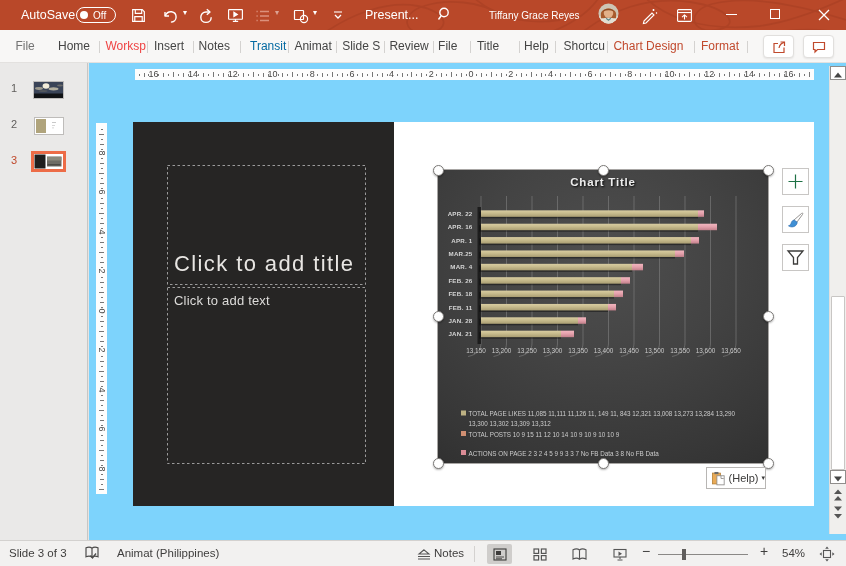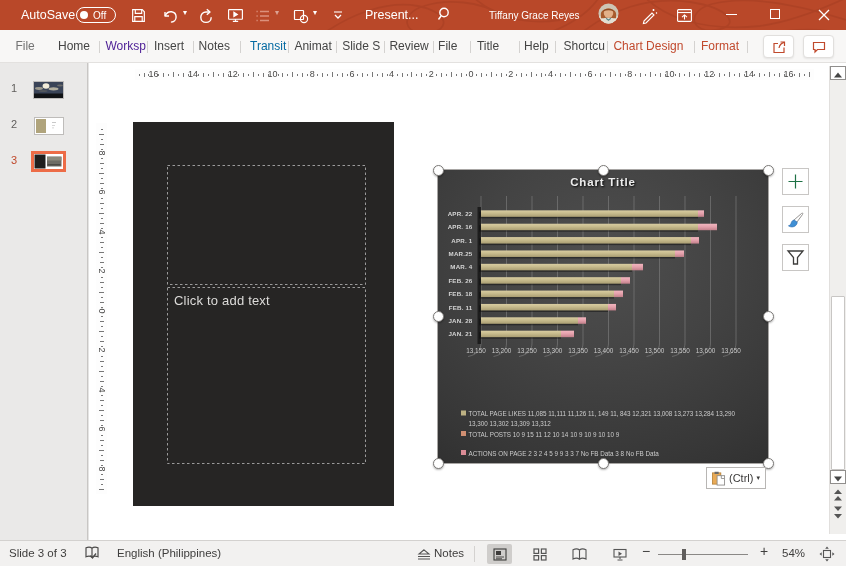--- a/index.html
+++ b/index.html
@@ -13,21 +13,21 @@
 .chev{position:absolute;top:8px;color:#fff;font-size:8px}
 .winbtn{position:absolute}
 .menubar{position:absolute;left:0;top:30px;width:846px;height:33px;background:#f8f7f6;border-bottom:1px solid #e3e1df}
 .tab{position:absolute;top:9px;font-size:12px;color:#3d3c3b;white-space:nowrap}
 .tabsep{position:absolute;top:11px;width:1px;height:12px;background:#d4d2d0}
 .mbtn{position:absolute;top:5px;width:31px;height:23px;background:#fff;border:1px solid #e1dfdd;border-radius:4px;box-shadow:0 1px 2px rgba(0,0,0,0.08);display:flex;align-items:center;justify-content:center}
 .panel{position:absolute;left:0;top:63px;width:88px;height:477px;background:#eae9e8;border-right:1px solid #c8c6c4}
 .pnum{position:absolute;left:11px;font-size:11px;color:#605e5c}
 .thumb{position:absolute;border:1px solid #bebcba;background:#fff;line-height:0}
 .thumb3{position:absolute;left:31px;top:88px;border:3px solid #ed6c47;line-height:0}
-.canvas{position:absolute;left:89px;top:63px;width:757px;height:477px;background:#ffffff}
+.canvas{position:absolute;left:89px;top:63px;width:757px;height:477px;background:#7dd3fc}
 .hruler{position:absolute;left:46px;top:6px;width:679px;height:11px;background:#fdfdfd}
 .hrn{position:absolute;top:0px;width:16px;text-align:center;font-size:9px;color:#474645;line-height:11px}
 .hrt{position:absolute;width:1px;background:#777}
 .vruler{position:absolute;left:7px;top:60px;width:11px;height:371px;background:#fdfdfd}
 .vrn{position:absolute;left:0;width:11px;text-align:center;font-size:9px;color:#474645;transform:rotate(90deg)}
 .vrt{position:absolute;height:1px;background:#777}
 .slide{position:absolute;left:44px;top:59px;width:681px;height:384px;background:#fff}
 .slidedark{position:absolute;left:0;top:0;width:261px;height:384px;background:#262524}
 .phtitle{position:absolute;left:41px;top:129px;width:195px;color:#e8e6e3;font-size:22px;letter-spacing:1.4px}
 .phtext{position:absolute;left:41px;top:171px;color:#dddcda;font-size:13px;letter-spacing:0.2px}
@@ -152,21 +152,21 @@
       <span class="winbtn" style="left:770px;top:9px;width:10px;height:10px;border:1.4px solid #fff"></span>
       <svg class="tbi" style="left:818px;top:9px" width="12" height="12" viewBox="0 0 12 12">
         <g stroke="#fff" stroke-width="1.3">
           <path d="M1 1 L11 11 M11 1 L1 11"></path>
         </g>
       </svg>
     </div>
 <div class="menubar">
       <span class="tab" style="left:15.4px;color:#737373">File</span>
       <span class="tab" style="left:58px;color:#444">Home</span>
-      <span class="tab" style="left:105.5px;color:#4c1d95">Worksp</span>
+      <span class="tab" style="left:105.5px;color:#ef4444">Worksp</span>
       <span class="tab" style="left:154px;color:#444">Insert</span>
       <span class="tab" style="left:198.6px;color:#444">Notes</span>
       <span class="tab" style="left:250px;color:#0369a1">Transit</span>
       <span class="tab" style="left:294.4px;color:#444">Animat</span>
       <span class="tab" style="left:342.2px;color:#444">Slide S</span>
       <span class="tab" style="left:389.4px;color:#444">Review</span>
       <span class="tab" style="left:438.1px;color:#444">File</span>
       <span class="tab" style="left:476.9px;color:#444">Title</span>
       <span class="tab" style="left:524px;color:#444">Help</span>
       <span class="tab" style="left:563.6px;color:#444">Shortcu</span>
@@ -447,20 +447,21 @@
         <div class="vrt" style="top:366.2px;width:5px;left:3.0px"></div>
       </div>
       <div class="slide">
         <div class="slidedark"></div>
         <svg style="position:absolute;left:0;top:0" width="300" height="384">
           <g fill="none" stroke="#9b9b9b" stroke-width="1" stroke-dasharray="2.5 2.5">
             <rect x="34.5" y="43.5" width="198" height="119"></rect>
             <rect x="34.5" y="165.5" width="198" height="176"></rect>
           </g>
         </svg>
+        <div class="phtitle">Click to add title</div>
         <div class="phtext">Click to add text</div>
       </div>
       <div class="chart">
         <svg width="330" height="293" viewBox="0 0 330 293" style="position:absolute;left:0;top:0">
           <defs>
 <radialGradient id="cbg" cx="50%" cy="30%" r="95%">
  <stop offset="0%" stop-color="#4f4f4f"></stop>
               <stop offset="40%" stop-color="#434343"></stop>
  <stop offset="75%" stop-color="#373737"></stop>
               <stop offset="100%" stop-color="#2d2d2d"></stop>
@@ -587,21 +588,21 @@
           <path d="M2 3 h15 L11.5 9.5 v6.5 h-4 V9.5 Z" fill="none" stroke="#3d3c3b" stroke-width="1.3"></path>
         </svg>
       </div>
       <div class="ctrlbox">
         <svg width="15" height="15" viewBox="0 0 16 16">
           <rect x="1.5" y="2" width="9" height="12" fill="#e8aa57" stroke="#b07b30" stroke-width="0.8"></rect>
           <rect x="3.8" y="0.8" width="4.4" height="2.4" fill="#6b6a68"></rect>
           <rect x="6.5" y="5" width="8" height="10" fill="#fff" stroke="#8a8886" stroke-width="0.9"></rect>
           <path d="M11 5 v3 h3" fill="none" stroke="#8a8886" stroke-width="0.9"></path>
         </svg>
-        <span>(Ctrl)</span>
+        <span>(Help)</span>
         <span class="ctrlarr">▾</span>
       </div>
       <div class="sbtrack"></div>
       <div class="sbbtn" style="top:3px"><svg width="14" height="12" viewBox="0 0 14 12">
           <path d="M7 3.5 L11 8.5 H3 Z" fill="#454545"></path>
         </svg></div>
       <div class="sbthumb"></div>
       <div class="sbbtn" style="top:407px"><svg width="14" height="12" viewBox="0 0 14 12">
           <path d="M7 8.5 L11 3.5 H3 Z" fill="#454545"></path>
         </svg></div>
@@ -614,21 +615,21 @@
     </div>
 <div class="statusbar">
       <span class="st" style="left:9px">Slide 3 of 3</span>
       <svg class="sti" style="left:84px;top:5px" width="16" height="15" viewBox="0 0 16 15">
         <g fill="none" stroke="#4d4c4b" stroke-width="1.2">
           <path d="M8 2.2 C 6.5 1 4 1 2 1.8 V 10.8 C 4 10 6.5 10 8 11.2 C 9.5 10 12 10 14 10.8 V 1.8 C 12 1 9.5 1 8 2.2 Z"></path>
           <path d="M8 2.4 V 11"></path>
           <path d="M6.5 9.5 L 8.5 12 L 12 7.5" stroke-width="1.3"></path>
         </g>
       </svg>
-      <span class="st" style="left:117px">English (Philippines)</span>
+      <span class="st" style="left:117px">Animat (Philippines)</span>
       <svg class="sti" style="left:417px;top:8px" width="14" height="11" viewBox="0 0 14 11">
         <g stroke="#555" stroke-width="1.1" fill="none">
           <path d="M7 0.8 L 12 5 H2 Z" fill="none"></path>
           <path d="M1 7.5 h12 M1 10 h12"></path>
         </g>
       </svg>
       <span class="st" style="left:434px">Notes</span>
       <span class="stsep" style="left:474px"></span>
       <span class="viewbtn" style="left:487px;background:#cfcdcb">
         <svg width="14" height="13" viewBox="0 0 14 13">

